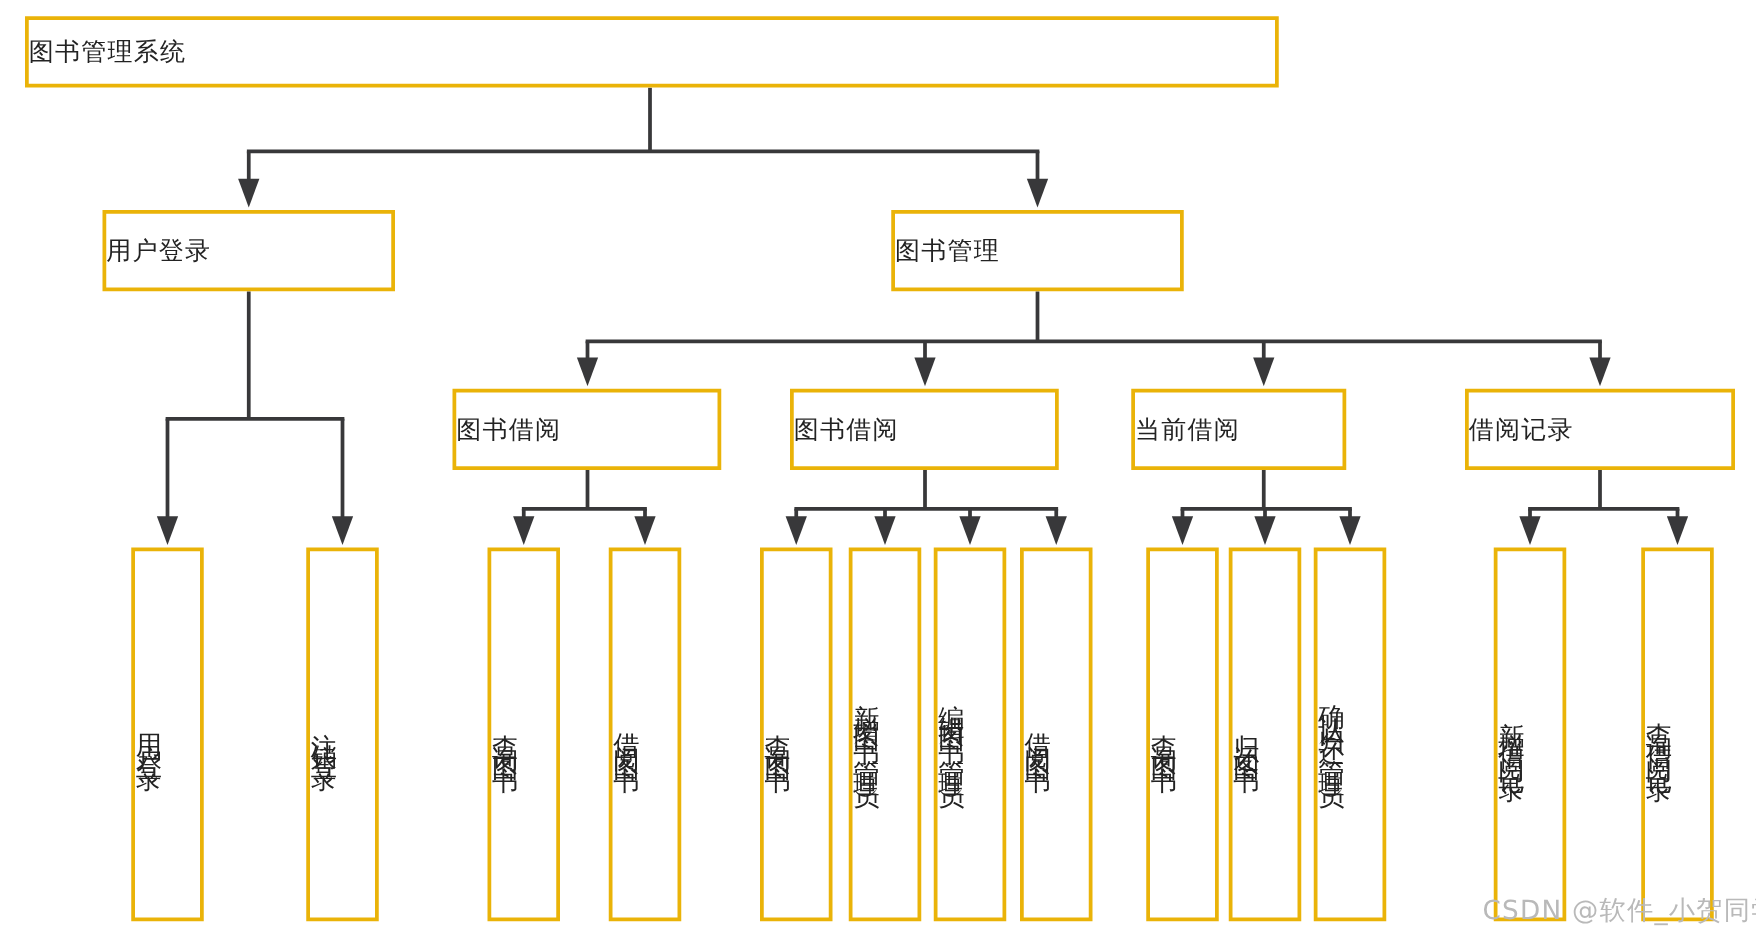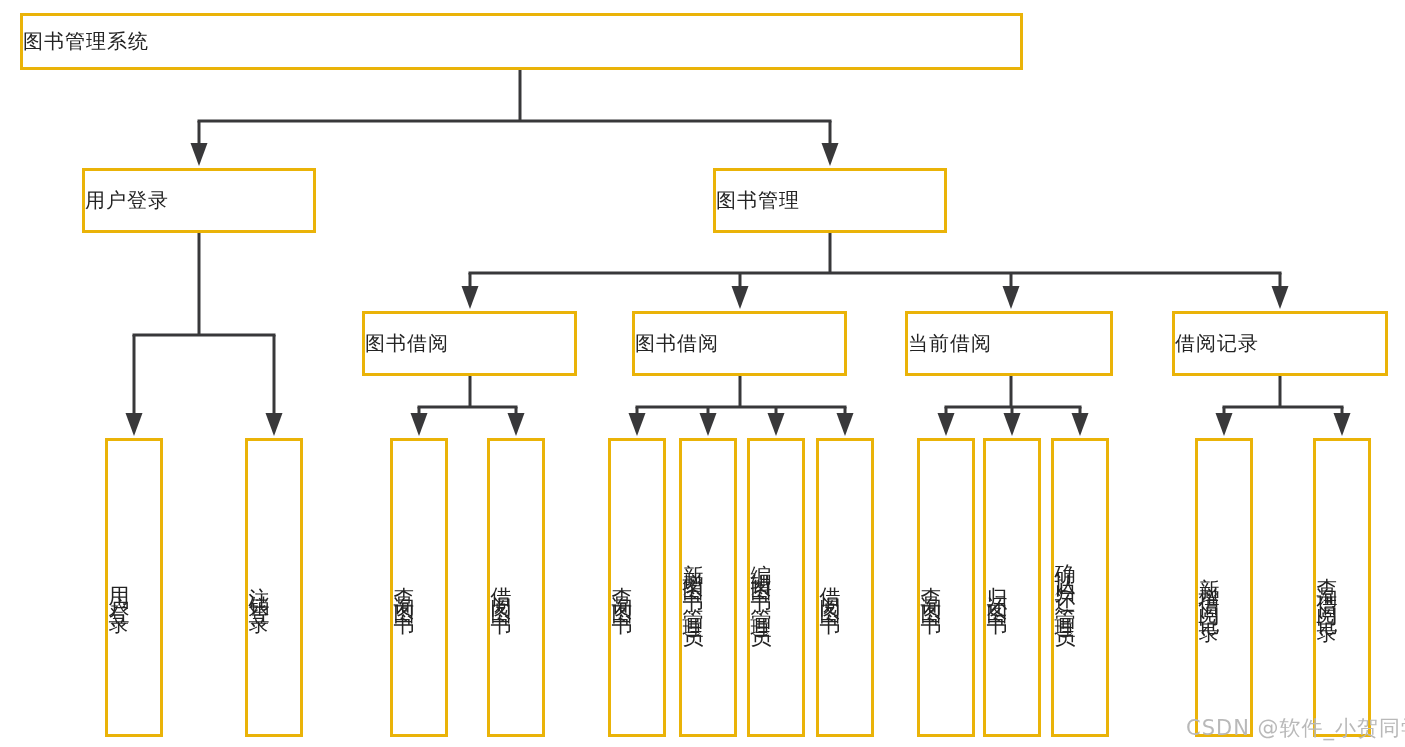--- a/index.html
+++ b/index.html
@@ -95,21 +95,21 @@
   <div class="box" style="left:713px;top:168px;width:234px;height:65px">
     <span class="hlabel">图书管理</span>
   </div>
 
   <div class="box" style="left:362px;top:311px;width:215px;height:65px">
     <span class="hlabel">图书借阅</span>
   </div>
   <div class="box" style="left:632px;top:311px;width:215px;height:65px">
     <span class="hlabel">图书借阅</span>
   </div>
-  <div class="box" style="left:905px;top:311px;width:208px;height:65px">
+  <div class="box" style="left:905px;top:311px;width:172px;height:65px">
     <span class="hlabel">当前借阅</span>
   </div>
   <div class="box" style="left:1172px;top:311px;width:216px;height:65px">
     <span class="hlabel">借阅记录</span>
   </div>
 
   <div class="box leaf" style="left:105px">
     <span class="vtext">用户登录</span>
   </div>
   <div class="box leaf" style="left:245px">

